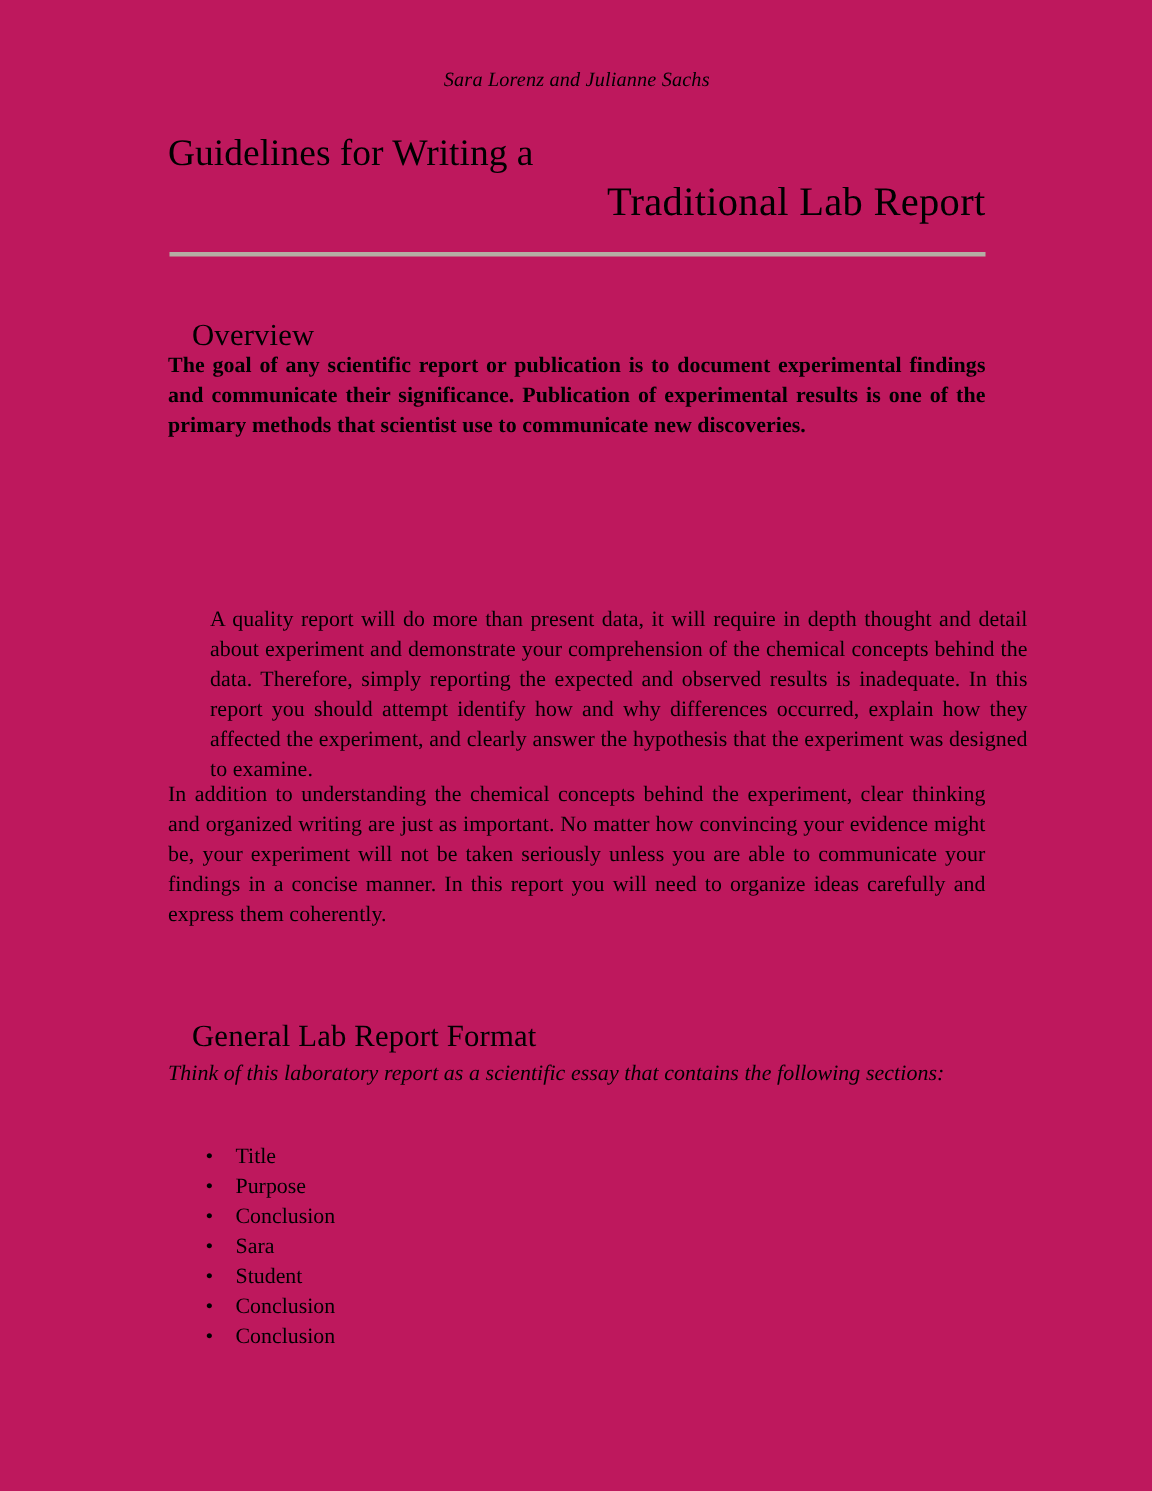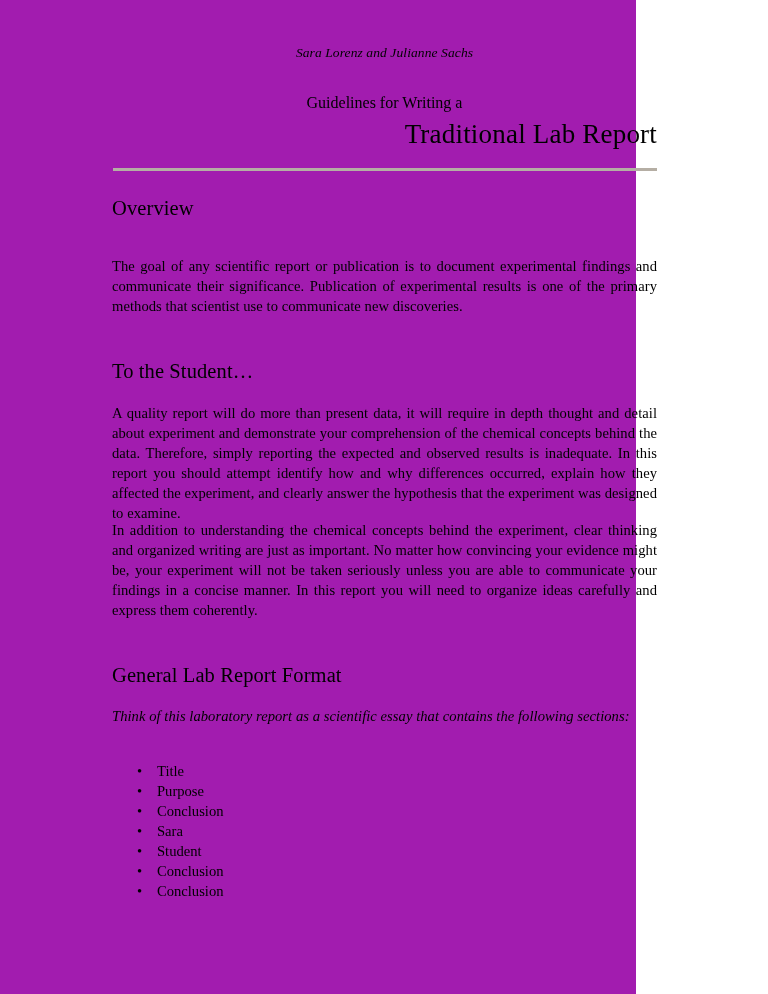--- a/index.html
+++ b/index.html
@@ -14,45 +14,45 @@
     position: relative;
     font-family: "Liberation Serif", "DejaVu Serif", serif;
     color: #000000;
     overflow: hidden;
   }
 
   .page {
     position: absolute;
     left: 0;
     top: 0;
-    width: 636px;
+    width: 768px;
     height: 994px;
-    background: #a21caf;
+    background: #be185d;
   }
 
   
   .col {
     position: absolute;
     left: 112px;
     width: 545px;
   }
 
   .byline {
     top: 44px;
     text-align: center;
     font-style: italic;
     font-size: 13.5px;
     line-height: 18px;
     letter-spacing: 0.1px;
   }
 
   .title-small {
     top: 90px;
-    text-align: center;
-    font-size: 16px;
+    text-align: left;
+    font-size: 25px;
     line-height: 26px;
     font-weight: normal;
   }
 
   .title-large {
     top: 117px;
     text-align: right;
     font-size: 27px;
     line-height: 34px;
     font-weight: normal;
@@ -63,43 +63,43 @@
     position: absolute;
     left: 113px;
     top: 160px;
     width: 544px;
     height: 3px;
     background: #b5aea4;
     border: 0;
   }
 
   h2.section {
-    margin: 0;
+    margin: 16px;
     font-weight: normal;
     font-size: 20.5px;
     line-height: 24px;
     letter-spacing: 0.1px;
     font-family: Liberation Serif, serif;
   }
 
   p.body {
     margin: 0;
     font-size: 14.6px;
     line-height: 20px;
     text-align: justify;
     text-justify: inter-word;
     letter-spacing: 0.05px;
   }
 
   
   #overview-heading   { top: 196px; }
-  #overview-para      { top: 256px; }
+  #overview-para      { top: 234px; font-weight: bold; }
 
   #student-heading    { top: 359px; }
-  #student-para-1     { top: 403px; }
+  #student-para-1     { top: 403px; margin-left: 28px; }
   #student-para-2     { top: 520px; }
 
   #format-heading     { top: 663px; }
   #format-para        { top: 706px; font-style: italic; }
 
   #sections-list      { top: 761px; }
 
   ul.bullets {
     margin: 0;
     padding: 0;
@@ -129,21 +129,20 @@
   <div class="col title-small">Guidelines for Writing a</div>
 
   <div class="col title-large">Traditional Lab Report</div>
 
   <hr class="rule" style="background: rgb(181, 174, 164);">
 
   <h2 class="col section" id="overview-heading">Overview</h2>
 
   <p class="col body" id="overview-para">The goal of any scientific report or publication is to document experimental findings and communicate their significance.  Publication of experimental results is one of the primary methods that scientist use to communicate new discoveries.</p>
 
-  <h2 class="col section" id="student-heading">To the Student…</h2>
 
   <p class="col body" id="student-para-1">A quality report will do more than present data, it will require in depth thought and detail about experiment and demonstrate your comprehension of the chemical concepts behind the data.  Therefore, simply reporting the expected and observed results is inadequate.  In this report you should attempt identify how and why differences occurred, explain how they affected the experiment, and clearly answer the hypothesis that the experiment was designed to examine.</p>
 
   <p class="col body" id="student-para-2">In addition to understanding the chemical concepts behind the experiment, clear thinking and organized writing are just as important.  No matter how convincing your evidence might be, your experiment will not be taken seriously unless you are able to communicate your findings in a concise manner.  In this report you will need to organize ideas carefully and express them coherently.</p>
 
   <h2 class="col section" id="format-heading">General Lab Report Format</h2>
 
   <p class="col body" id="format-para">Think of this laboratory report as a scientific essay that contains the following sections:</p>
 
   <div class="col" id="sections-list">

